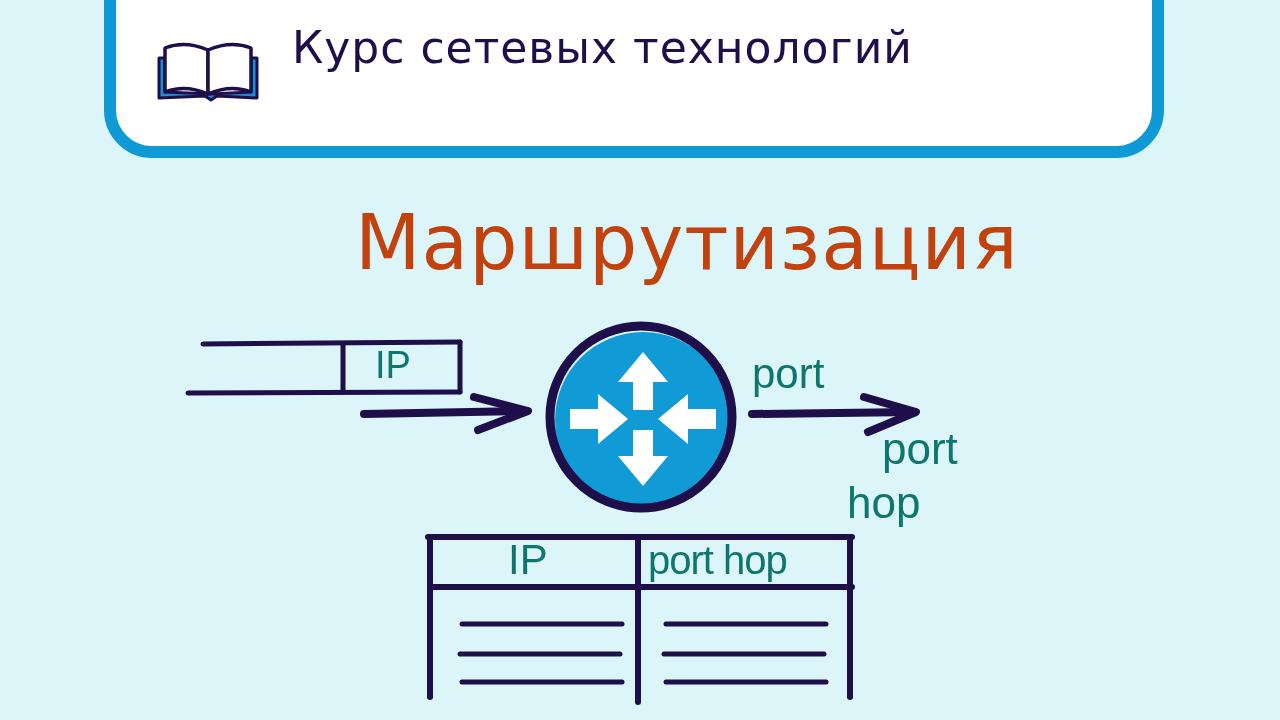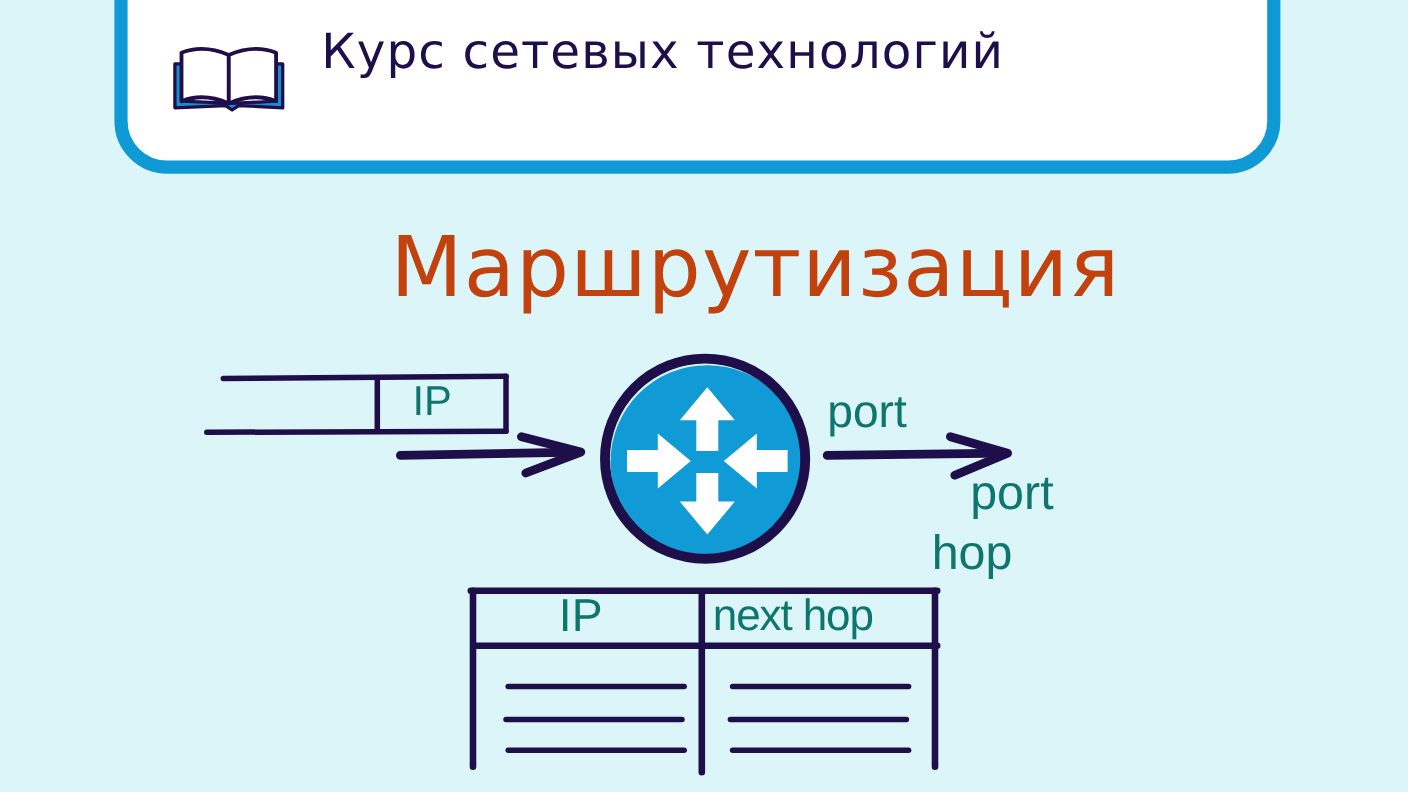--- a/index.html
+++ b/index.html
@@ -91,13 +91,13 @@
       <path d="M666 682 L826 682"></path>
     </g>
   </g>
 </svg>
 
 <div class="lbl" style="left:375px; top:344px; font-size:38px;">IP</div>
 <div class="lbl" style="left:752px; top:350px; font-size:42px;">port</div>
 <div class="lbl" style="left:882px; top:424px; font-size:44px;">port</div>
 <div class="lbl" style="left:847px; top:478px; font-size:44px;">hop</div>
 <div class="lbl" style="left:508px; top:536px; font-size:42px;">IP</div>
-<div class="lbl" style="left:648px; top:538px; font-size:40px; letter-spacing:-1px;">next hop</div>
+<div class="lbl" style="left:648px; top:538px; font-size:40px; letter-spacing:-1px;">port hop</div>
 
 </body></html>

